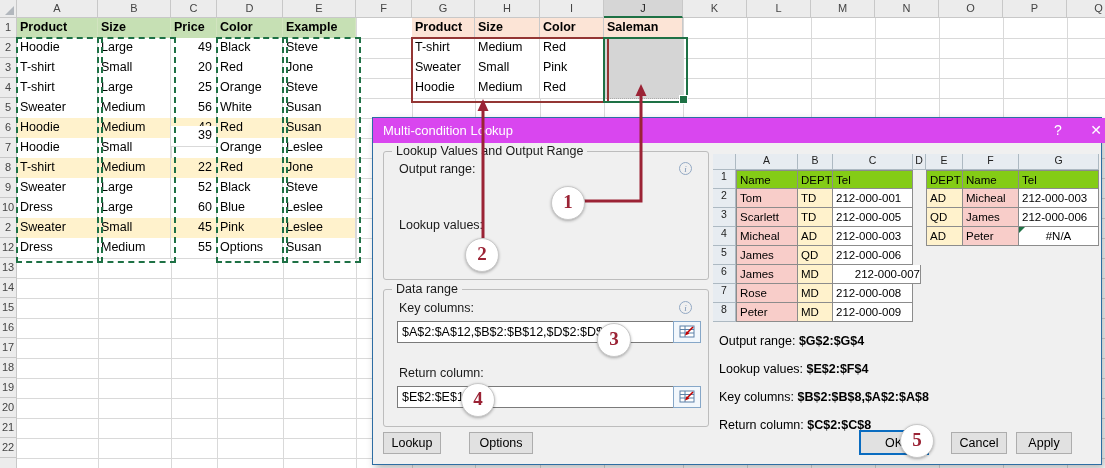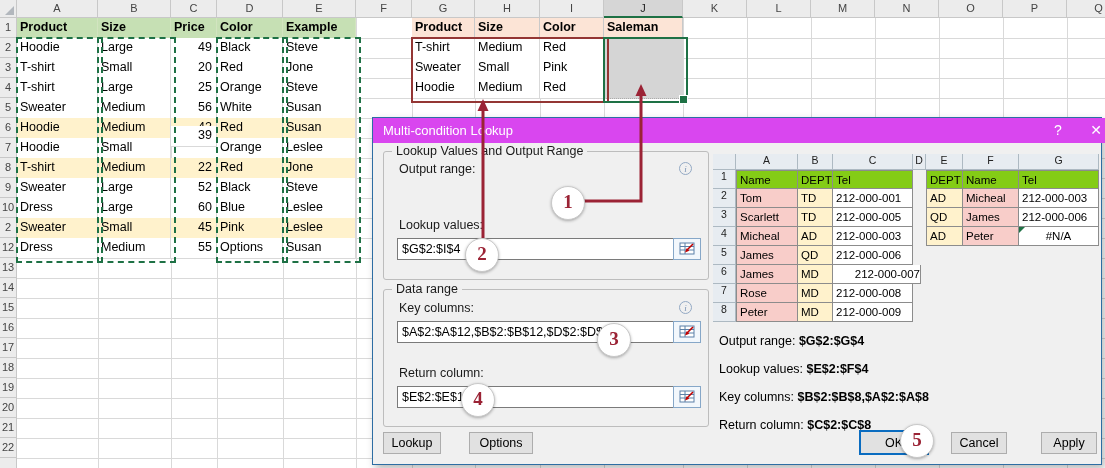--- a/index.html
+++ b/index.html
@@ -272,33 +272,20 @@
       <span class="tbtn" style="right:44px">?</span>
       <span class="tbtn" style="right:6px">✕</span>
     </div>
 
     <div class="groupbox" style="left:10px;top:33px;width:324px;height:127px">
       <span class="grouplabel">Lookup Values and Output Range</span>
     </div>
     <span class="dlabel" style="left:26px;top:44px">Output range:</span>
     <span class="info" style="left:306px;top:44px">i</span>
     <span class="dlabel" style="left:26px;top:100px">Lookup values:</span>
-    <div class="inrow" style="left:24px;top:120px">
-      <input class="rangein" value="$G$2:$I$4" style="">
-      <button class="picker">
-        <svg width="17" height="14" viewBox="0 0 17 14">
-          <rect x="1" y="1" width="14" height="11" fill="#fff" stroke="#5B80A8"></rect>
-          <line x1="1" y1="4.5" x2="15" y2="4.5" stroke="#5B80A8"></line>
-          <line x1="1" y1="8" x2="15" y2="8" stroke="#5B80A8"></line>
-          <line x1="6" y1="1" x2="6" y2="12" stroke="#5B80A8"></line>
-          <line x1="14" y1="2" x2="8" y2="8" stroke="#C00000" stroke-width="1.6"></line>
-          <polygon points="6,10.5 10.3,8.7 7.6,6.2" fill="#C00000"></polygon>
-        </svg>
-      </button>
-    </div>
 
     <div class="groupbox" style="left:10px;top:171px;width:324px;height:136px">
       <span class="grouplabel">Data range</span>
     </div>
     <span class="dlabel" style="left:26px;top:183px">Key columns:</span>
     <span class="info" style="left:306px;top:183px">i</span>
     <div class="inrow" style="left:24px;top:203px">
       <input class="rangein" value="$A$2:$A$12,$B$2:$B$12,$D$2:$D$12" style="">
       <button class="picker">
         <svg width="17" height="14" viewBox="0 0 17 14">
@@ -385,21 +372,21 @@
       </div>
     <div id="summary">
         <div class="sumline" style="top: 216px;"><span class="sl">Output range:  </span><b class="sv">$G$2:$G$4</b></div>
         <div class="sumline" style="top: 244px;"><span class="sl">Lookup values:  </span><b class="sv">$E$2:$F$4</b></div>
         <div class="sumline" style="top: 272px;"><span class="sl">Key columns:  </span><b class="sv">$B$2:$B$8,$A$2:$A$8</b></div>
         <div class="sumline" style="top: 300px;"><span class="sl">Return column:  </span><b class="sv">$C$2:$C$8</b></div>
       </div>
 
     <button class="btn ok" style="left:486px;top:312px;width:70px;height:25px">OK</button>
     <button class="btn" style="left:578px;top:314px;width:56px;height:22px">Cancel</button>
-    <button class="btn" style="left:668px;top:314px;width:56px;height:22px">Apply</button>
+    <button class="btn" style="left:643px;top:314px;width:56px;height:22px">Apply</button>
   </div>
 
   <svg id="arrows">
     <polyline points="583,201 641,201 641,96" fill="none" stroke="#9B2335" stroke-width="3"></polyline>
     <polygon points="641,84 635.5,96 646.5,96" fill="#9B2335"></polygon>
     <polyline points="483,238 483,110" fill="none" stroke="#9B2335" stroke-width="3"></polyline>
     <polygon points="483,99 477.5,111 488.5,111" fill="#9B2335"></polygon>
   </svg>
   <div id="circles">
       <div class="circle" style="left: 551px; top: 186px; width: 32px; height: 32px;">1</div>

